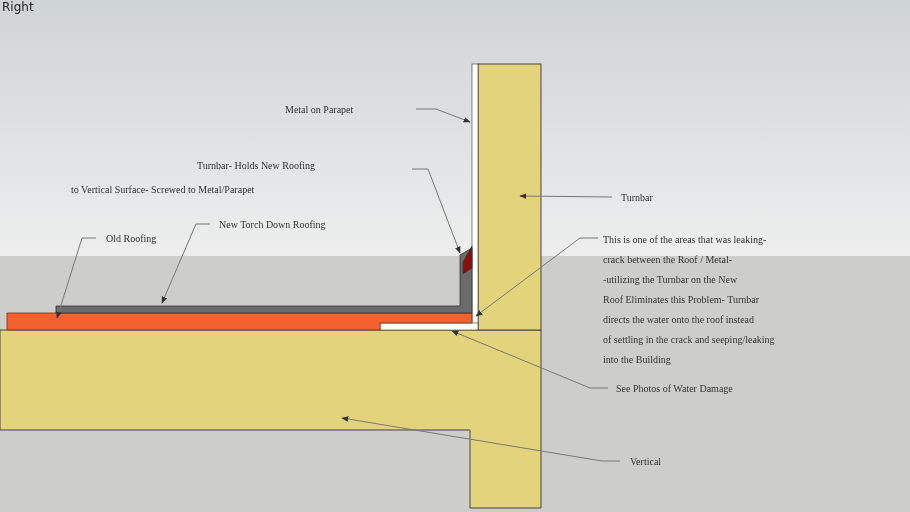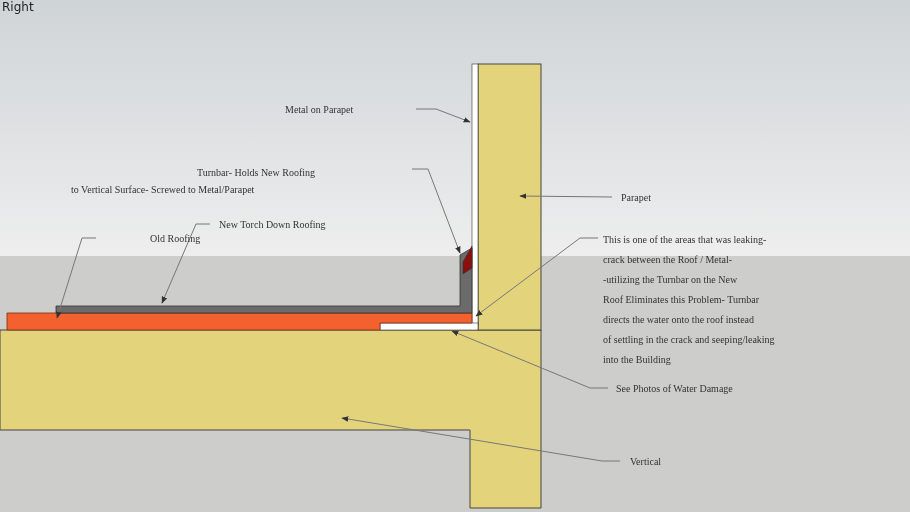--- a/index.html
+++ b/index.html
@@ -63,25 +63,25 @@
     <polyline points="612,197 520,196" marker-end="url(#arrow)"></polyline>
     <polyline points="598,238 580,238 476,316" marker-end="url(#arrow)"></polyline>
     <polyline points="608,388 590,388 452,331" marker-end="url(#arrow)"></polyline>
     <polyline points="620,461 602,461 342,418" marker-end="url(#arrow)"></polyline>
   </g>
 </svg>
 
 <div class="view-label">Right</div>
 
 <div class="label" style="left:285px; top:100px;">Metal on Parapet</div>
-<div class="label" style="left:197px; top:163px;">Turnbar- Holds New Roofing</div>
+<div class="label" style="left:197px; top:156px;">Turnbar- Holds New Roofing</div>
 <div class="label" style="left:71px; top:180px;text-align:right;">to Vertical Surface- Screwed to Metal/Parapet</div>
 <div class="label" style="left:219px; top:215px;">New Torch Down Roofing</div>
-<div class="label" style="left:106px; top:229px;margin-left:44px;">Old Roofing</div>
-<div class="label" style="left:621px; top:188px;">Parapet</div>
+<div class="label" style="left:106px; top:229px;">Old Roofing</div>
+<div class="label" style="left:621px; top:188px;">Turnbar</div>
 <div class="label multi" style="left:603px; top:230px;">This is one of the areas that was leaking-
 crack between the Roof / Metal-
 -utilizing the Turnbar on the New
 Roof Eliminates this Problem- Turnbar
 directs the water onto the roof instead
 of settling in the crack and seeping/leaking
 into the Building</div>
 <div class="label" style="left:616px; top:379px;text-align:center;">See Photos of Water Damage</div>
 <div class="label" style="left:630px; top:452px;">Vertical</div>
 

